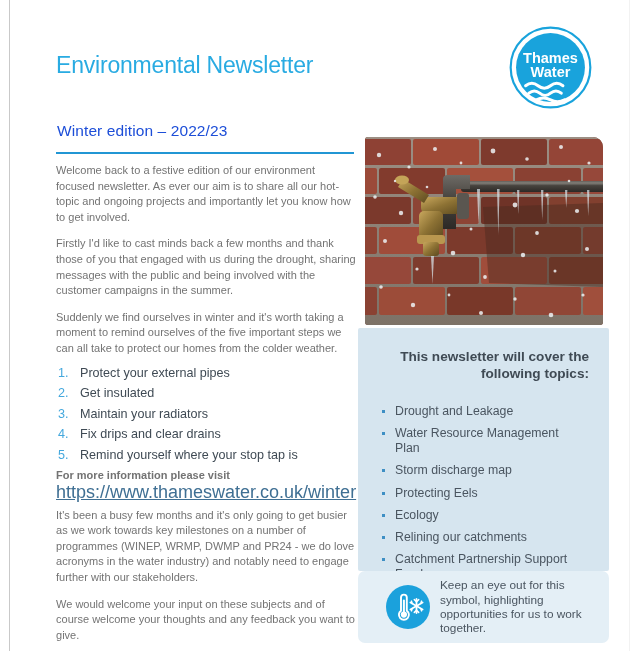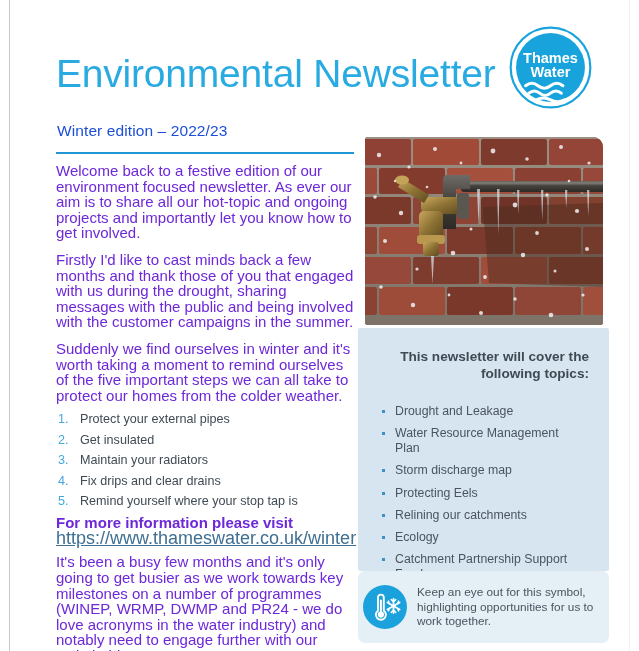--- a/index.html
+++ b/index.html
@@ -39,21 +39,21 @@
     left: 509px;
     top: 26px;
     width: 83px;
     height: 83px;
   }
 
   .page-title {
     position: absolute;
     left: 56px;
     top: 52px;
-    font-size: 39px;
+    font-size: 23px;
     font-weight: 400;
     letter-spacing: -0.2px;
     color: #29ABE2;
     white-space: nowrap;
   }
 
   .edition {
     position: absolute;
     left: 57px;
     top: 122px;
@@ -73,23 +73,23 @@
   }
 
   
   .left-col {
     position: absolute;
     left: 56px;
     top: 163px;
     width: 300px;
   }
   .para {
-    font-size: 15px;
+    font-size: 11px;
     line-height: 15.6px;
-    color: #6d28d9;
+    color: #737373;
     margin: 0 0 11px 0;
     letter-spacing: 0.01px;
   }
   .para.tight { margin-bottom: 9px; }
   .para.gap { margin-top: 6px; }
 
   ol.steps {
     margin: 0 0 4px 0;
     padding: 0;
     list-style: none;
@@ -180,21 +180,21 @@
     top: 571px;
     width: 251px;
     height: 72px;
     background: #e4eff6;
     border-radius: 7px;
   }
   .callout-inner {
     display: flex;
     align-items: center;
     height: 100%;
-    padding: 0 10px 0 5px;
+    padding: 0 10px 0 28px;
     box-sizing: border-box;
   }
   .callout-icon {
     flex: 0 0 auto;
     width: 44px;
     height: 44px;
     margin-right: 10px;
   }
   .callout-text {
     font-size: 11.8px;
@@ -369,22 +369,22 @@
     </svg>
   </div>
 
   <div class="topics-box">
     <div class="topics-head">This newsletter will cover the following topics:</div>
     <ul class="topics">
       <li>Drought and Leakage</li>
       <li>Water Resource Management Plan</li>
       <li>Storm discharge map</li>
       <li>Protecting Eels</li>
+      <li>Ecology</li>
       <li>Relining our catchments</li>
-      <li>Ecology</li>
       <li>Catchment Partnership Support Fund</li>
     </ul>
   </div>
 
   <div class="callout-box">
     <div class="callout-inner">
       <div class="callout-icon">
         <svg viewBox="0 0 44 44" width="44" height="44" aria-hidden="true">
           <circle cx="22" cy="22" r="22" fill="#1BA1DC"></circle>
 

